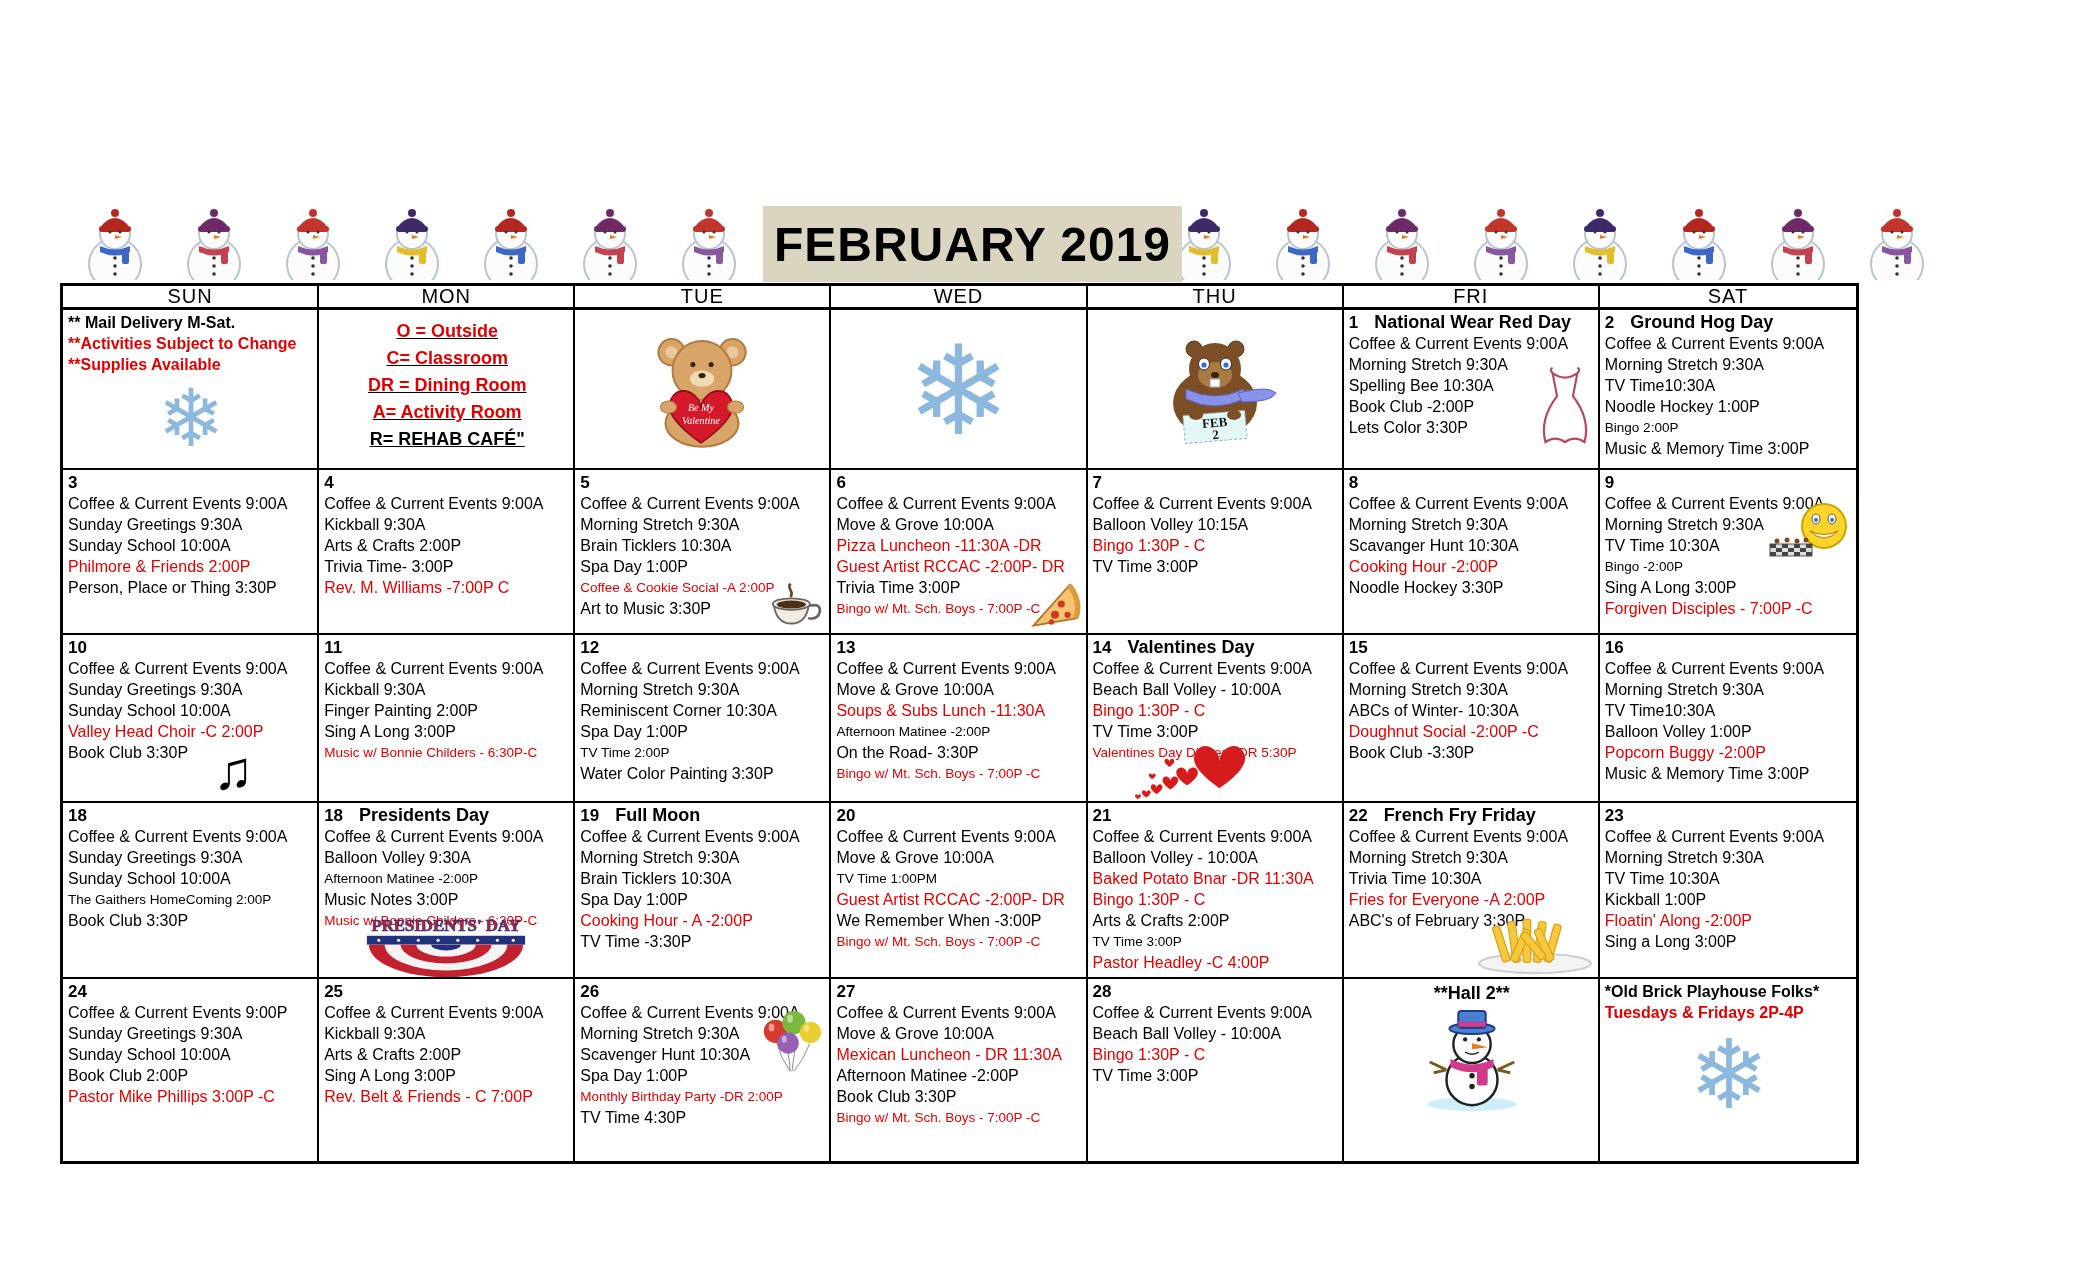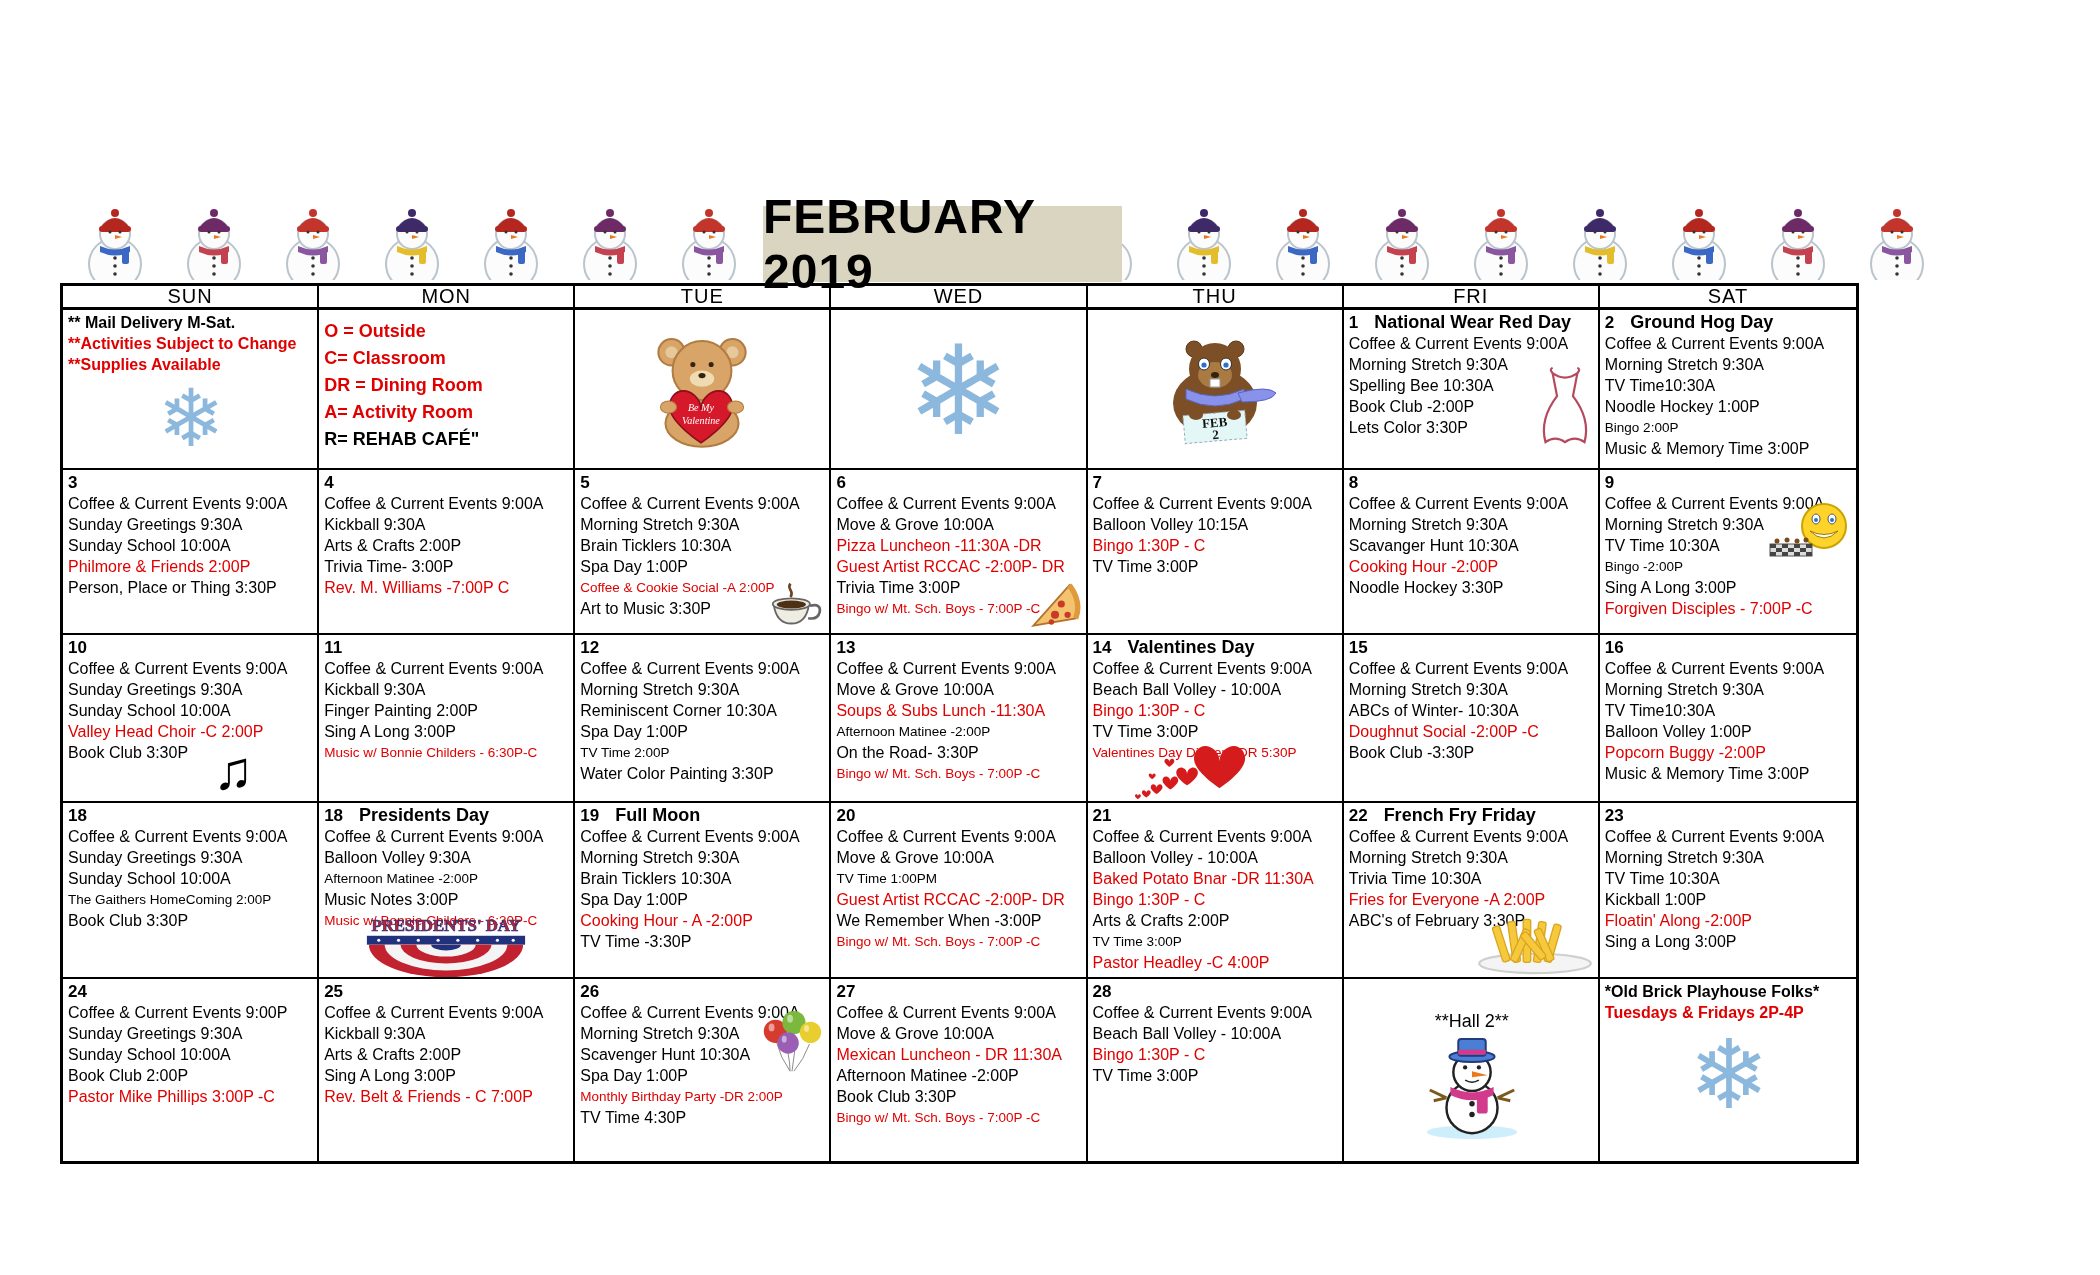--- a/index.html
+++ b/index.html
@@ -6,21 +6,21 @@
   body{
     width:2100px;height:1275px;background:#fff;position:relative;
     font-family:"Liberation Sans", sans-serif;color:#000;overflow:hidden;
   }
   #border-strip{
     position:absolute;left:58px;top:206px;width:2042px;height:76px;
     overflow:hidden;display:flex;align-items:flex-start;
   }
   .bsnow{flex:0 0 auto;margin-right:-16px;}
   #title-box{
-    position:absolute;left:763px;top:206px;width:359px;height:76px;
+    position:absolute;left:763px;top:206px;width:419px;height:76px;
     background:#d9d5c0;z-index:5;display:flex;align-items:center;justify-content:center;
     font-size:48px;font-weight:bold;letter-spacing:1px;color:#000;
   }
   #calendar{
     position:absolute;left:60px;top:283px;width:1793px;
     border:3px solid #000;background:#fff;
     display:grid;grid-template-columns:repeat(7,1fr);
     grid-template-rows:24px 160px 165px 168px 176px 182px;
   }
   #calendar > div{border-right:2px solid #000;border-bottom:2px solid #000;}
@@ -30,24 +30,24 @@
     font-size:20px;display:flex;align-items:center;justify-content:center;
     border-bottom-width:3px !important;letter-spacing:1px;
   }
   .cell{position:relative;overflow:hidden;padding:2px 3px 6px 5px;font-size:16px;}
   .day-line{font-weight:bold;font-size:17px;line-height:21px;white-space:nowrap;}
   .dtitle{margin-left:16px;font-size:18px;}
   .line{line-height:21px;white-space:nowrap;}
   .line.small{font-size:13.5px;}
   .line.bold{font-weight:bold;}
   .red{color:#e00000;}
-  .c-center{text-align:left;padding-top:8px;}
+  .c-center{text-align:center;padding-top:8px;text-decoration:underline;}
   .c-center .line{line-height:27px;font-size:18px;}
   .c-flex{display:flex;align-items:center;justify-content:center;padding:8px;}
-  .center-title{text-align:center;font-weight:normal;font-size:18px;line-height:24px;margin-top:28px;}
+  .center-title{text-align:center;font-weight:bold;font-size:18px;line-height:24px;}
   .icon{line-height:0;display:inline-block;}
   .ic-center{display:block;text-align:center;margin-top:4px;line-height:0;}
   .ic-br{position:absolute;right:4px;bottom:2px;}
   .ic-r{position:absolute;right:2px;top:56px;}
   .ic-tr{position:absolute;right:2px;top:30px;}
   .ic-bl{position:absolute;left:150px;bottom:4px;}
   .ic-blh{position:absolute;left:45px;bottom:-2px;}
   .ic-b{position:absolute;left:50%;transform:translateX(-50%);bottom:0;}
   .snowflake{color:#8cb8de;display:inline-block;line-height:1;}
   .musicnote{color:#000;display:inline-block;line-height:1;}

